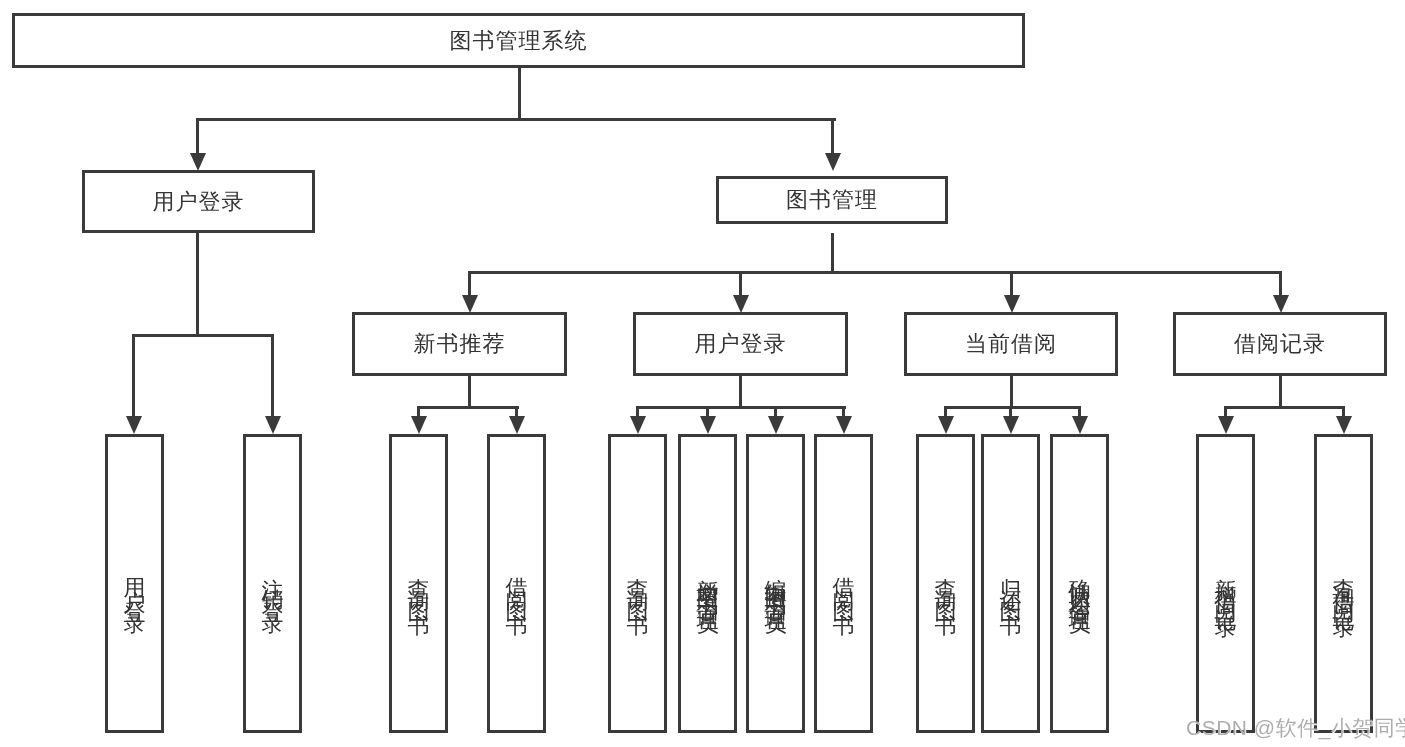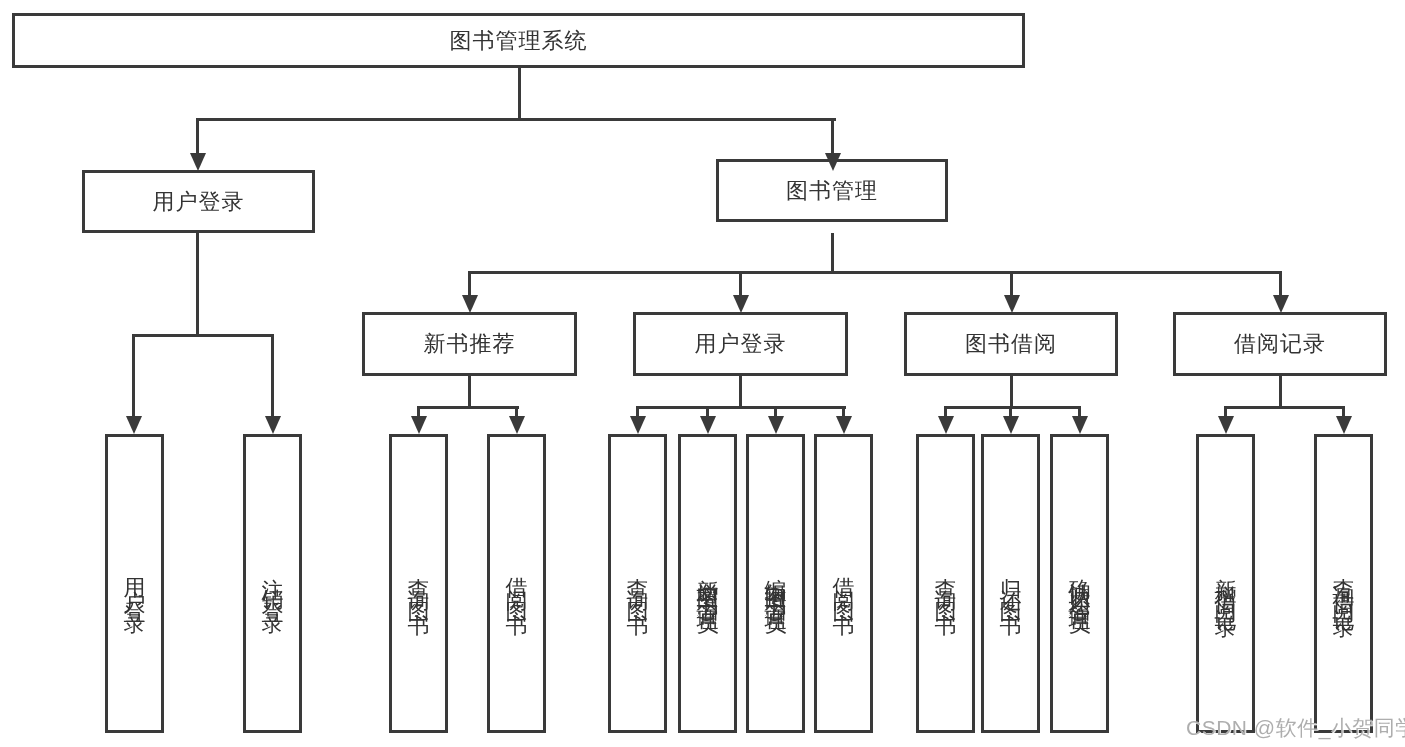--- a/index.html
+++ b/index.html
@@ -46,34 +46,34 @@
 <div id="stage">
 
   <div class="hbox" style="left:12px;top:13px;width:1013px;height:55px">
     <span>图书管理系统</span>
   </div>
 
   <div class="hbox" style="left:82px;top:170px;width:233px;height:63px">
     <span>用户登录</span>
   </div>
 
-  <div class="hbox" style="left:716px;top:159px;width:232px;height:63px">
+  <div class="hbox" style="left:716px;top:176px;width:232px;height:48px">
     <span>图书管理</span>
   </div>
 
-  <div class="hbox" style="left:362px;top:312px;width:215px;height:64px">
+  <div class="hbox" style="left:352px;top:312px;width:215px;height:64px">
     <span>新书推荐</span>
   </div>
 
   <div class="hbox" style="left:633px;top:312px;width:215px;height:64px">
     <span>用户登录</span>
   </div>
 
   <div class="hbox" style="left:904px;top:312px;width:214px;height:64px">
-    <span>图书借阅</span>
+    <span>当前借阅</span>
   </div>
 
   <div class="hbox" style="left:1173px;top:312px;width:214px;height:64px">
     <span>借阅记录</span>
   </div>
 
   <div class="vbox" style="left:105px">
     <span>用户登录</span>
   </div>
   <div class="vbox" style="left:243px">

